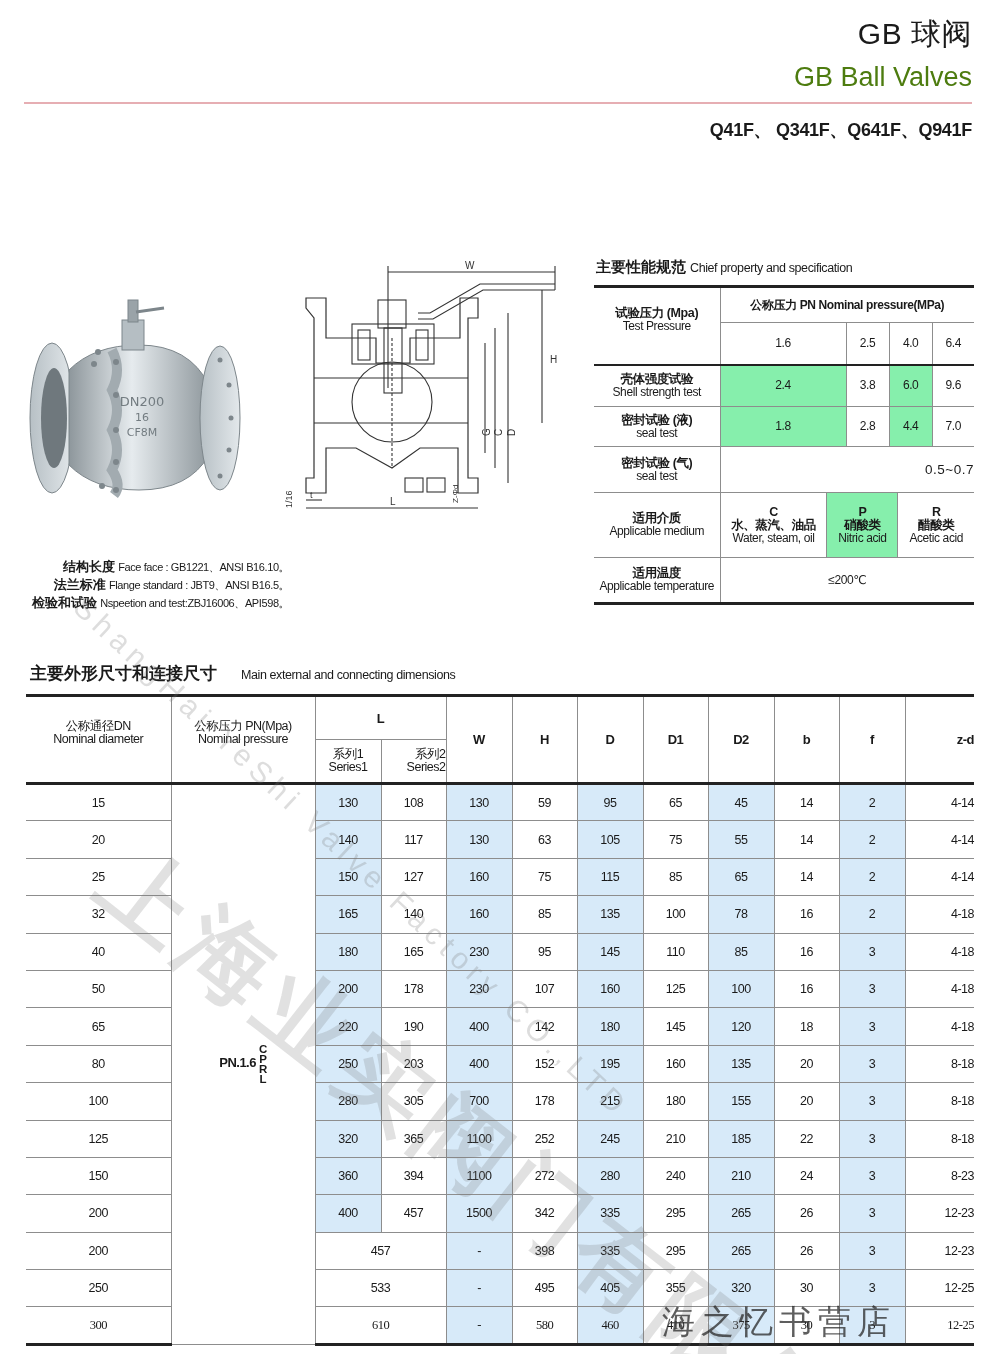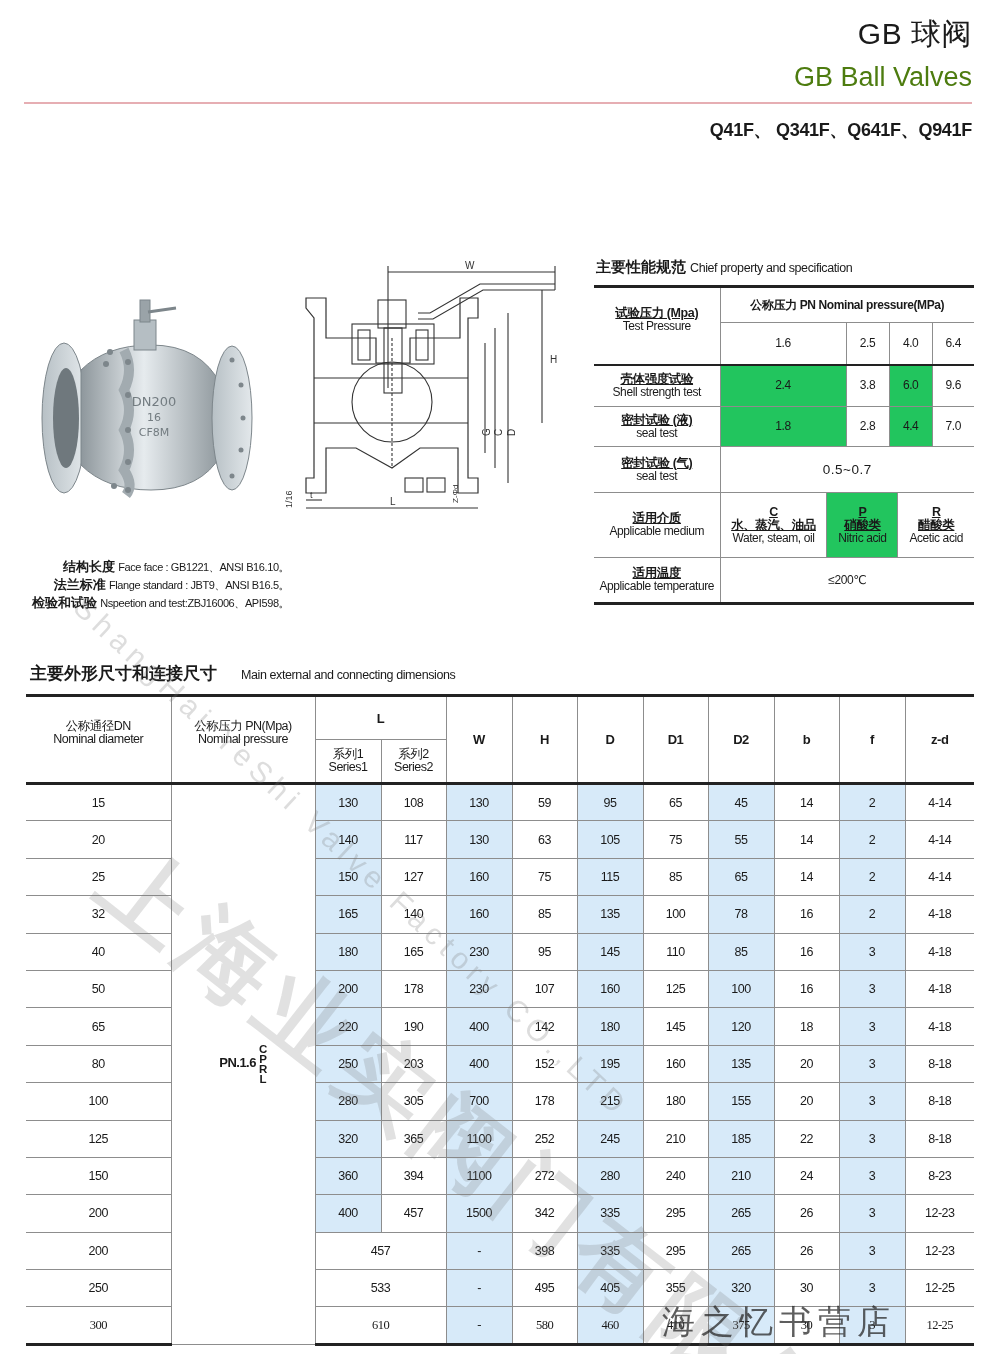--- a/index.html
+++ b/index.html
@@ -5,53 +5,53 @@
   * { box-sizing: border-box; margin: 0; padding: 0; }
   html, body { width: 990px; height: 1354px; background: #ffffff; overflow: hidden; }
   body { position: relative; font-family: "Liberation Sans", "DejaVu Sans", sans-serif; color: #1a1a1a; }
 
   .title-zh { position: absolute; right: 18px; top: 14px; font-size: 30px; font-weight: normal; letter-spacing: 0.5px; color: #1a1a1a; }
   .title-en { position: absolute; right: 18px; top: 62px; font-size: 27px; color: #4d7c0f; }
   .title-rule { position: absolute; left: 24px; right: 18px; top: 102px; height: 2px; background: #e6aeb3; }
   .models { position: absolute; right: 18px; top: 118px; font-size: 18px; font-weight: bold; letter-spacing: -0.3px; }
 
   
-  .photo { position: absolute; left: 36px; top: 290px; width: 220px; height: 240px; }
+  .photo { position: absolute; left: 24px; top: 290px; width: 220px; height: 240px; }
   .drawing { position: absolute; left: 280px; top: 258px; width: 290px; height: 275px; }
 
   .notes { position: absolute; left: 32px; top: 558px; font-size: 11.5px; line-height: 18px; text-align: right; }
   .notes .zh { font-weight: bold; font-size: 13px; }
   .notes .en { font-size: 11px; letter-spacing: -0.4px; }
 
   
   .spec-title { position: absolute; left: 596px; top: 258px; font-size: 15px; font-weight: bold; }
   .spec-title .en { font-weight: normal; font-size: 12.5px; letter-spacing: -0.4px; margin-left: 4px; }
   table { border-collapse: collapse; }
   .spec { position: absolute; left: 594px; top: 285px; width: 380px; font-size: 12px; }
   .spec td { border: 1px solid #8d8d8d; text-align: center; vertical-align: middle; line-height: 13px; letter-spacing: -0.4px; }
   .spec tr:first-child td { border-top: 3px solid #222; }
   .spec tr.thick td { border-top: 2.5px solid #222; text-align: center; }
   .spec tr:last-child td { border-bottom: 3px solid #222; }
   .spec td:first-child { border-left: none; width: 126px; }
   .spec td:last-child { border-right: none; }
-  .spec .lab-zh { font-weight: bold; font-size: 12.5px; text-decoration: underline; }
-  .spec .hl { background: #22c55e; }
-  .spec .big { font-size: 13.5px; letter-spacing: 0.5px; }
+  .spec .lab-zh { font-weight: bold; font-size: 12.5px; }
+  .spec .hl { background: #86efac; }
+  .spec .big { font-size: 13.5px; letter-spacing: 0.5px; text-align: right; }
 
   
   .dims-title { position: absolute; left: 30px; top: 662px; font-size: 17px; font-weight: bold; }
   .dims-title .en { font-weight: normal; font-size: 12.5px; letter-spacing: -0.4px; margin-left: 24px; }
   .dims { position: absolute; left: 26px; top: 694px; width: 948px; font-size: 12.5px; }
   .dims td { border: 1px solid #8d8d8d; text-align: center; vertical-align: middle; height: 37.4px; letter-spacing: -0.5px; }
   .dims thead td { height: 44px; line-height: 13px; }
   .dims thead tr:first-child td { border-top: 3px solid #222; }
   .dims thead tr:last-child td, .dims thead td.rs { border-bottom: 3px solid #222; }
   .dims tbody tr:last-child td { border-bottom: 3px solid #222; font-family: Liberation Serif, serif; }
   .dims td:first-child { border-left: none; }
-  .dims td:last-child { border-right: none; }
+  .dims td:last-child { border-right: none; text-align: right; }
   .dims .hl { background: #d7eaf9; }
   .dims .hdr-b { font-weight: bold; font-size: 13px; }
   .pn { font-size: 13px; font-weight: bold; }
   .pn-letters { display: inline-block; vertical-align: middle; font-size: 11.5px; line-height: 10px; font-weight: bold; margin-left: 3px; }
 
   .wm { position: absolute; pointer-events: none; color: rgba(130,130,130,0.35); font-weight: bold; white-space: nowrap; }
   .stamp { position: absolute; left: 662px; top: 1300px; font-size: 33px; color: rgba(40,40,40,0.75); font-family: "DejaVu Serif", serif; letter-spacing: 6px; }
 </style>
 </head>
 <body>

